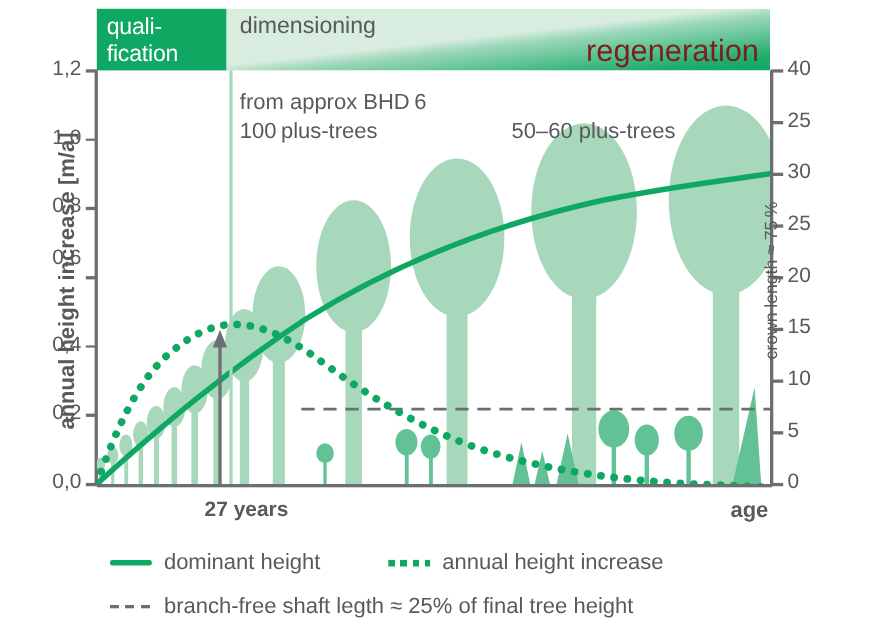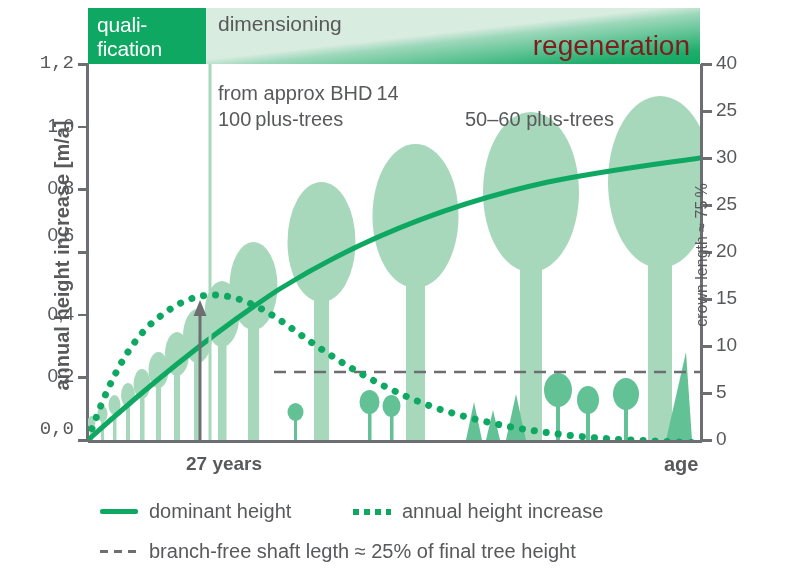--- a/index.html
+++ b/index.html
@@ -99,33 +99,33 @@
     <div id="band-dim">
       <div class="tri"></div>
       <div class="lbl-dim">dimensioning</div>
       <div class="lbl-reg">regeneration</div>
     </div>
   </div>
 
   <div class="abs axis-title" id="ytitle-left">annual height increase [m/a]</div>
 
   <div id="ticks-left">
-      <div class="abs tick-l" style="left: 22px; top: 52px; font-family: Liberation Mono, monospace;">1,2</div>
+      <div class="abs tick-l" style="left: 22px; top: 52px;">1,2</div>
       <div class="abs tickmark" style="left: 78px; top: 63px; width: 10px; height: 2.5px;"></div>
       <div class="abs tick-l" style="left: 22px; top: 114.667px;">1,0</div>
       <div class="abs tickmark" style="left: 78px; top: 125.667px; width: 10px; height: 2.5px;"></div>
       <div class="abs tick-l" style="left: 22px; top: 177.333px;">0,8</div>
       <div class="abs tickmark" style="left: 78px; top: 188.333px; width: 10px; height: 2.5px;"></div>
       <div class="abs tick-l" style="left: 22px; top: 224px;">0,6</div>
       <div class="abs tickmark" style="left: 78px; top: 251px; width: 10px; height: 2.5px;"></div>
       <div class="abs tick-l" style="left: 22px; top: 302.667px;">0,4</div>
       <div class="abs tickmark" style="left: 78px; top: 313.667px; width: 10px; height: 2.5px;"></div>
       <div class="abs tick-l" style="left: 22px; top: 365.333px;">0,2</div>
       <div class="abs tickmark" style="left: 78px; top: 376.333px; width: 10px; height: 2.5px;"></div>
-      <div class="abs tick-l" style="left: 22px; top: 418px; font-family: Liberation Mono, monospace;">0,0</div>
+      <div class="abs tick-l" style="left: 22px; top: 428px;">0,0</div>
       <div class="abs tickmark" style="left: 78px; top: 439px; width: 10px; height: 2.5px;"></div>
     </div>
   <div id="ticks-right">
       <div class="abs tick-r" style="left: 716px; top: 52px;">40</div>
       <div class="abs tickmark" style="left: 701px; top: 63px; width: 11px; height: 2.5px;"></div>
       <div class="abs tick-r" style="left: 716px; top: 99px;">25</div>
       <div class="abs tickmark" style="left: 701px; top: 110px; width: 11px; height: 2.5px;"></div>
       <div class="abs tick-r" style="left: 716px; top: 146px;">30</div>
       <div class="abs tickmark" style="left: 701px; top: 157px; width: 11px; height: 2.5px;"></div>
       <div class="abs tick-r" style="left: 716px; top: 193px;">25</div>
@@ -248,21 +248,21 @@
 
       <g>
         <line x1="112" y1="376" x2="112" y2="248" stroke="#6d6e71" stroke-width="3"></line>
         <path d="M 112 236 L 118.5 252 L 105.5 252 Z" fill="#6d6e71"></path>
       </g>
 
       <line x1="112" y1="376" x2="112" y2="386" stroke="#6d6e71" stroke-width="3"></line>
     </g>
   </svg>
 
-  <div class="abs ann" id="ann1">from approx BHD 14</div>
+  <div class="abs ann" id="ann1">from approx BHD 6</div>
   <div class="abs ann" id="ann2">100 plus-trees</div>
   <div class="abs ann" id="ann3">50–60 plus-trees</div>
   <div class="abs" id="crown-note">crown length ≈ 75 %</div>
 
   <div class="abs" id="lbl-27">27 years</div>
   <div class="abs" id="lbl-age">age</div>
 
   <div id="legend" class="abs">
     <div class="leg-row">
       <div class="leg-item" style="left:12px;top:2px;">

